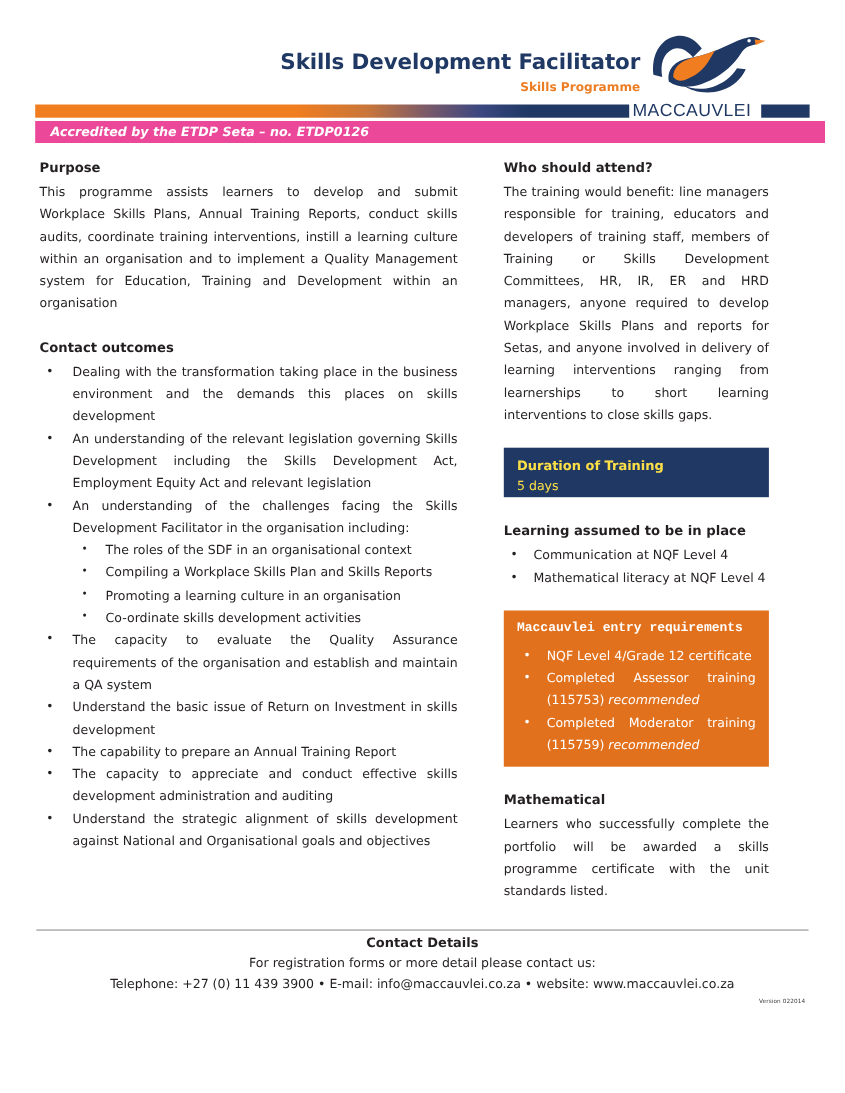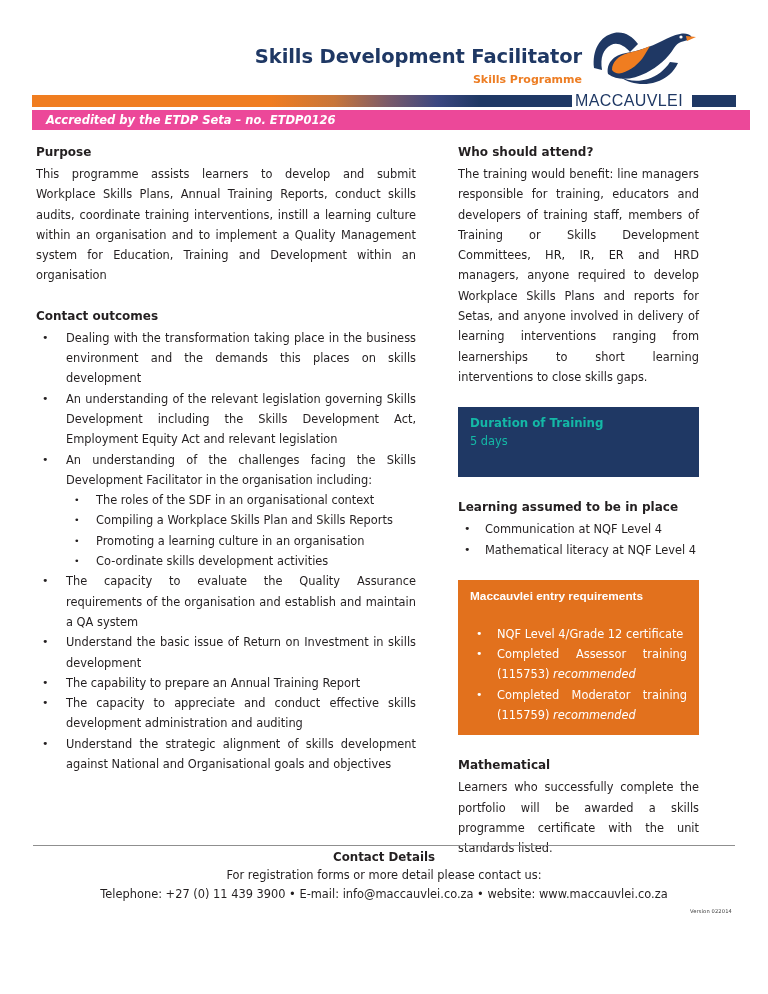--- a/index.html
+++ b/index.html
@@ -214,22 +214,22 @@
     position: absolute;
     left: 6px;
     top: 0;
     font-size: 11px;
     line-height: 20.3px;
   }
 
   
   .panel-navy {
     background: #1f3864;
-    color: #14b8a6;
-    padding: 7px 12px 26px 12px;
+    color: #fde047;
+    padding: 7px 12px 1px 12px;
     box-sizing: border-box;
     width: 241px;
   }
   .panel-navy .ptitle {
     font-family: "DejaVu Sans", sans-serif;
     font-size: 11.8px;
     font-weight: bold;
     line-height: 18px;
   }
   .panel-navy .pval {
@@ -240,25 +240,25 @@
 
   
   .panel-orange {
     background: #e2711d;
     color: #ffffff;
     padding: 7px 12px 10px 12px;
     box-sizing: border-box;
     width: 241px;
   }
   .panel-orange .ptitle {
-    font-family: Liberation Sans, sans-serif;
+    font-family: Liberation Mono, monospace;
     font-size: 11.8px;
     font-weight: bold;
     line-height: 19px;
-    margin-bottom: 18px;
+    margin-bottom: 5px;
   }
   .panel-orange ul.rlist > li { color: #ffffff; }
   .panel-orange em { font-style: italic; }
   .sp20 { height: 20px; }
   .sp22 { height: 22px; }
 
   
   .footer-rule {
     position: absolute;
     left: 33px;

